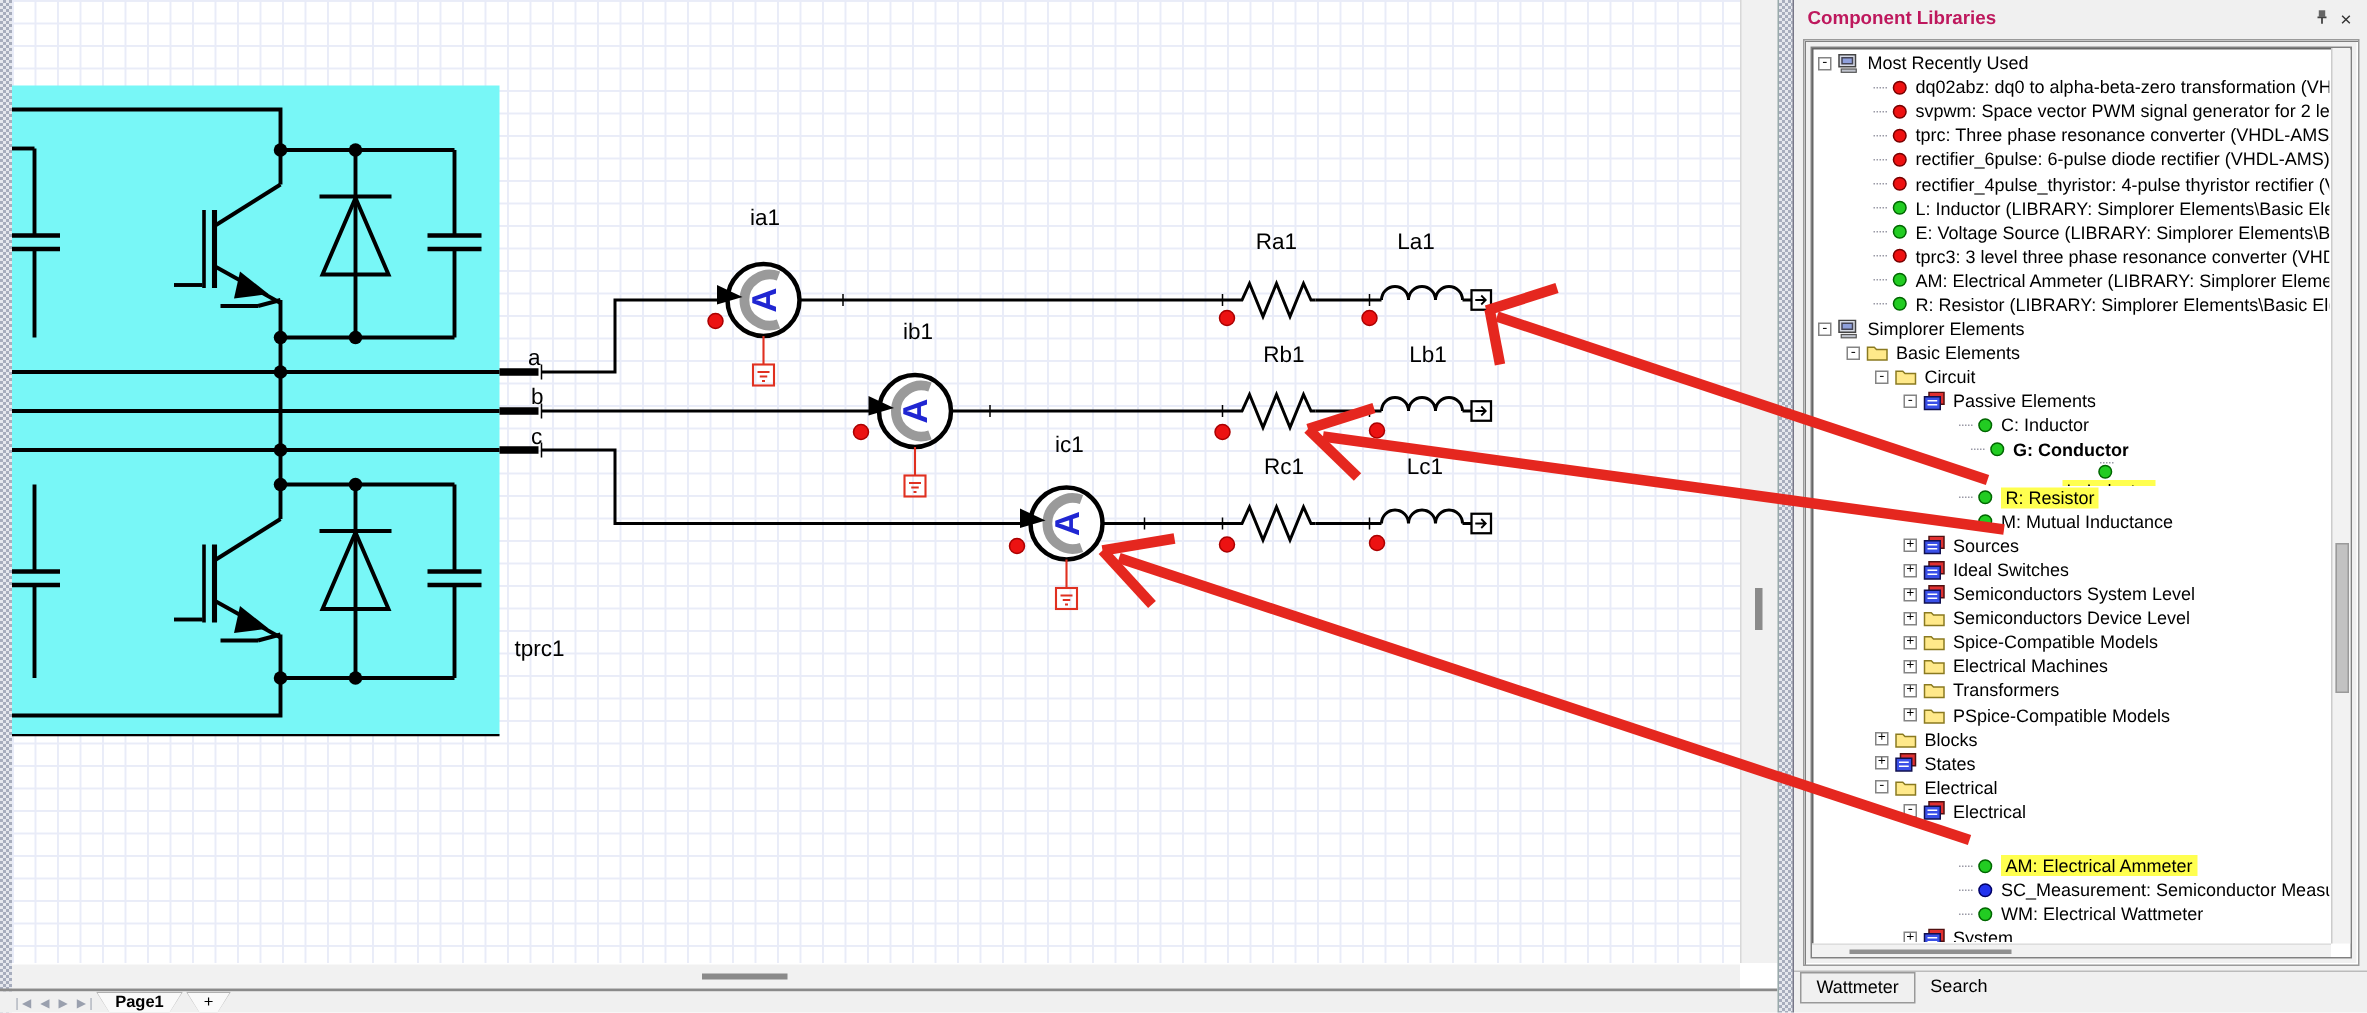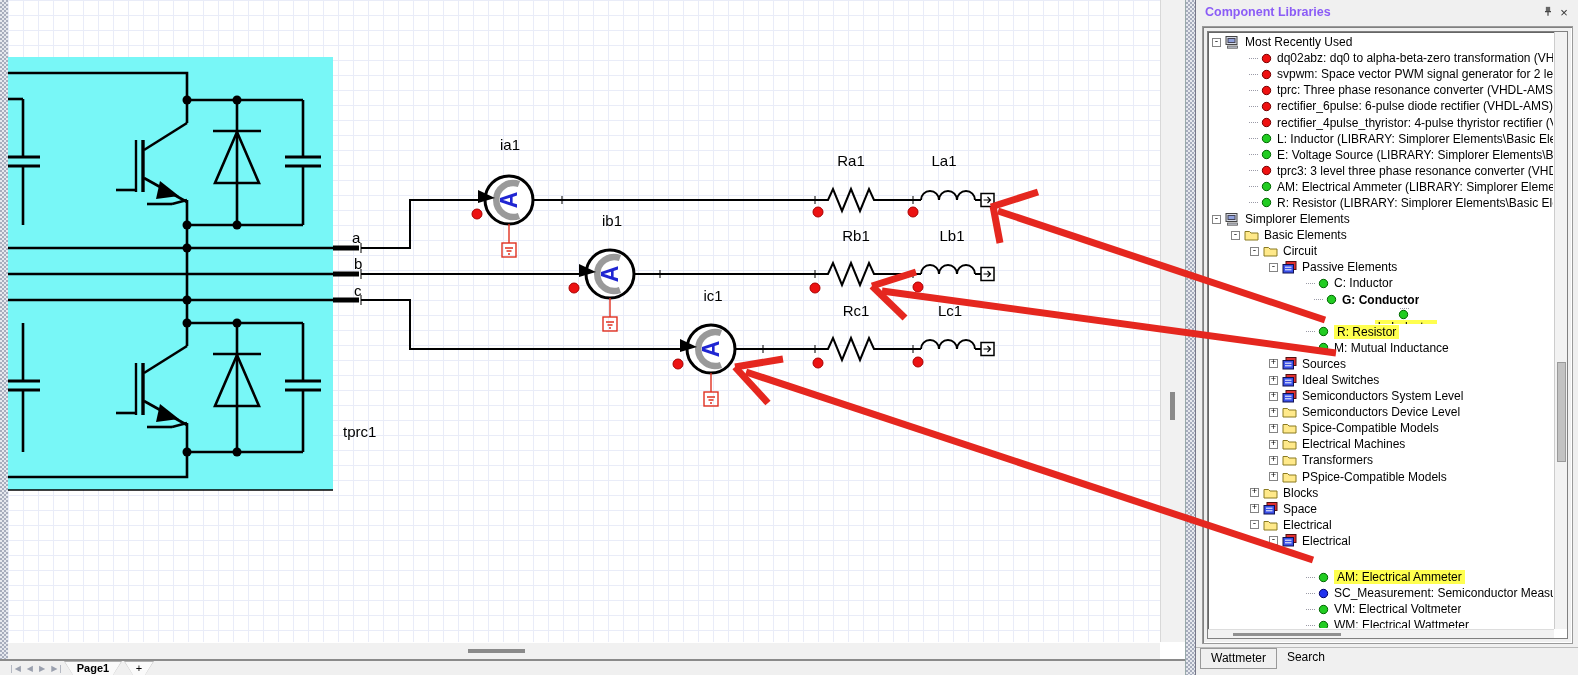--- a/index.html
+++ b/index.html
@@ -31,21 +31,21 @@
 .pagetab{position:absolute;top:0;height:14px;display:flex;align-items:center;justify-content:center;}
 .tabshape{position:absolute;inset:0;background:#b0b0b0;clip-path:polygon(0 0,100% 0,calc(100% - 9px) 100%,9px 100%);}
 .tabshape-in{position:absolute;inset:1px 1px 0 1px;background:#fafafa;clip-path:polygon(0 0,100% 0,calc(100% - 8px) 100%,8px 100%);}
 .pagetab .tlbl{position:relative;font-weight:bold;font-size:11px;}
 #page-tab{left:64px;width:58px;}
 #add-tab{left:124px;width:30px;}
 #add-tab .tlbl{font-weight:normal;}
 #splitter{position:absolute;left:1185px;top:0;width:11px;height:675px;border-left:1px solid #9aa;border-right:1px solid #778;}
 #panel{position:absolute;left:1196px;top:0;width:382px;height:675px;background:var(--panelbg);}
 #panel-title{position:absolute;left:0;top:0;width:100%;height:24px;display:flex;align-items:center;}
-#panel-title .ptext{font-size:12.5px;font-weight:bold;color:#8b5cf6;margin-left:9px;flex:1;}
+#panel-title .ptext{font-size:12.5px;font-weight:bold;color:#be185d;margin-left:9px;flex:1;}
 #panel-title .picon{width:16px;height:16px;display:flex;align-items:center;justify-content:center;color:#444;}
 #panel-title .xicon{width:16px;height:16px;margin-right:6px;display:flex;align-items:center;justify-content:center;font-size:13px;color:#333;}
 #panel-box{position:absolute;left:6px;top:26px;width:371px;height:618px;border:1px solid #9a9a9a;box-shadow:inset 1px 1px 0 #808080,inset -1px -1px 0 #fff;padding:4px;}
 #tree-wrap{position:relative;width:100%;height:100%;background:#fff;border:1px solid #808080;box-shadow:inset 1px 1px 0 #666;overflow:hidden;}
 #tree{position:absolute;left:0;top:2px;right:14px;bottom:10px;overflow:hidden;}
 .trow{height:16.1px;display:flex;align-items:center;white-space:nowrap;font-size:12px;color:#000;}
 .exp{width:9px;height:9px;border:1px solid #848484;background:#fff;font-size:9px;line-height:7px;text-align:center;flex:none;margin-right:4px;font-family:"Liberation Mono",monospace;}
 .stub{width:9px;height:1px;border-bottom:1px dotted #9a9aa6;flex:none;margin-right:3px;}
 .ticon{flex:none;margin-right:5px;display:inline-flex;}
 .tlabel{overflow:hidden;}
@@ -614,21 +614,21 @@
           <div class="trow" style="padding-left: 42px;">
             <span class="exp">+</span>
             <span class="ticon">
               <svg width="15" height="13" viewBox="0 0 15 13">
                 <rect x="4" y="0.5" width="10" height="8" fill="#e03030" stroke="#501010"></rect>
                 <rect x="1" y="3.5" width="10.5" height="8.5" fill="#3a50e8" stroke="#101050"></rect>
                 <line x1="3" y1="6.2" x2="9.5" y2="6.2" stroke="#fff"></line>
                 <line x1="3" y1="8.8" x2="9.5" y2="8.8" stroke="#fff"></line>
               </svg>
             </span>
-            <span class="tlabel">Space</span>
+            <span class="tlabel">States</span>
           </div>
           <div class="trow" style="padding-left: 42px;">
             <span class="exp">-</span>
             <span class="ticon">
               <svg width="15" height="12" viewBox="0 0 15 12">
                 <path d="M1 2.5 h4.5 l1.5 1.5 H14 V11 H1 Z" fill="#ffe98a" stroke="#8a7a20"></path>
               </svg>
             </span>
             <span class="tlabel">Electrical</span>
           </div>
@@ -654,29 +654,20 @@
             <span class="tlabel hl">AM: Electrical Ammeter</span>
           </div>
           <div class="trow" style="padding-left: 98px;">
             <span class="stub"></span>
             <span class="ticon">
               <svg width="11" height="11">
                 <circle cx="5.5" cy="5.5" r="4.2" fill="#2233ee" stroke="#000066"></circle>
               </svg>
             </span>
             <span class="tlabel">SC_Measurement: Semiconductor Measurem</span>
-          </div>
-          <div class="trow" style="padding-left: 98px;">
-            <span class="stub"></span>
-            <span class="ticon">
-              <svg width="11" height="11">
-                <circle cx="5.5" cy="5.5" r="4.2" fill="#22cc22" stroke="#006600"></circle>
-              </svg>
-            </span>
-            <span class="tlabel">VM: Electrical Voltmeter</span>
           </div>
           <div class="trow" style="padding-left: 98px;">
             <span class="stub"></span>
             <span class="ticon">
               <svg width="11" height="11">
                 <circle cx="5.5" cy="5.5" r="4.2" fill="#22cc22" stroke="#006600"></circle>
               </svg>
             </span>
             <span class="tlabel">WM: Electrical Wattmeter</span>
           </div>

